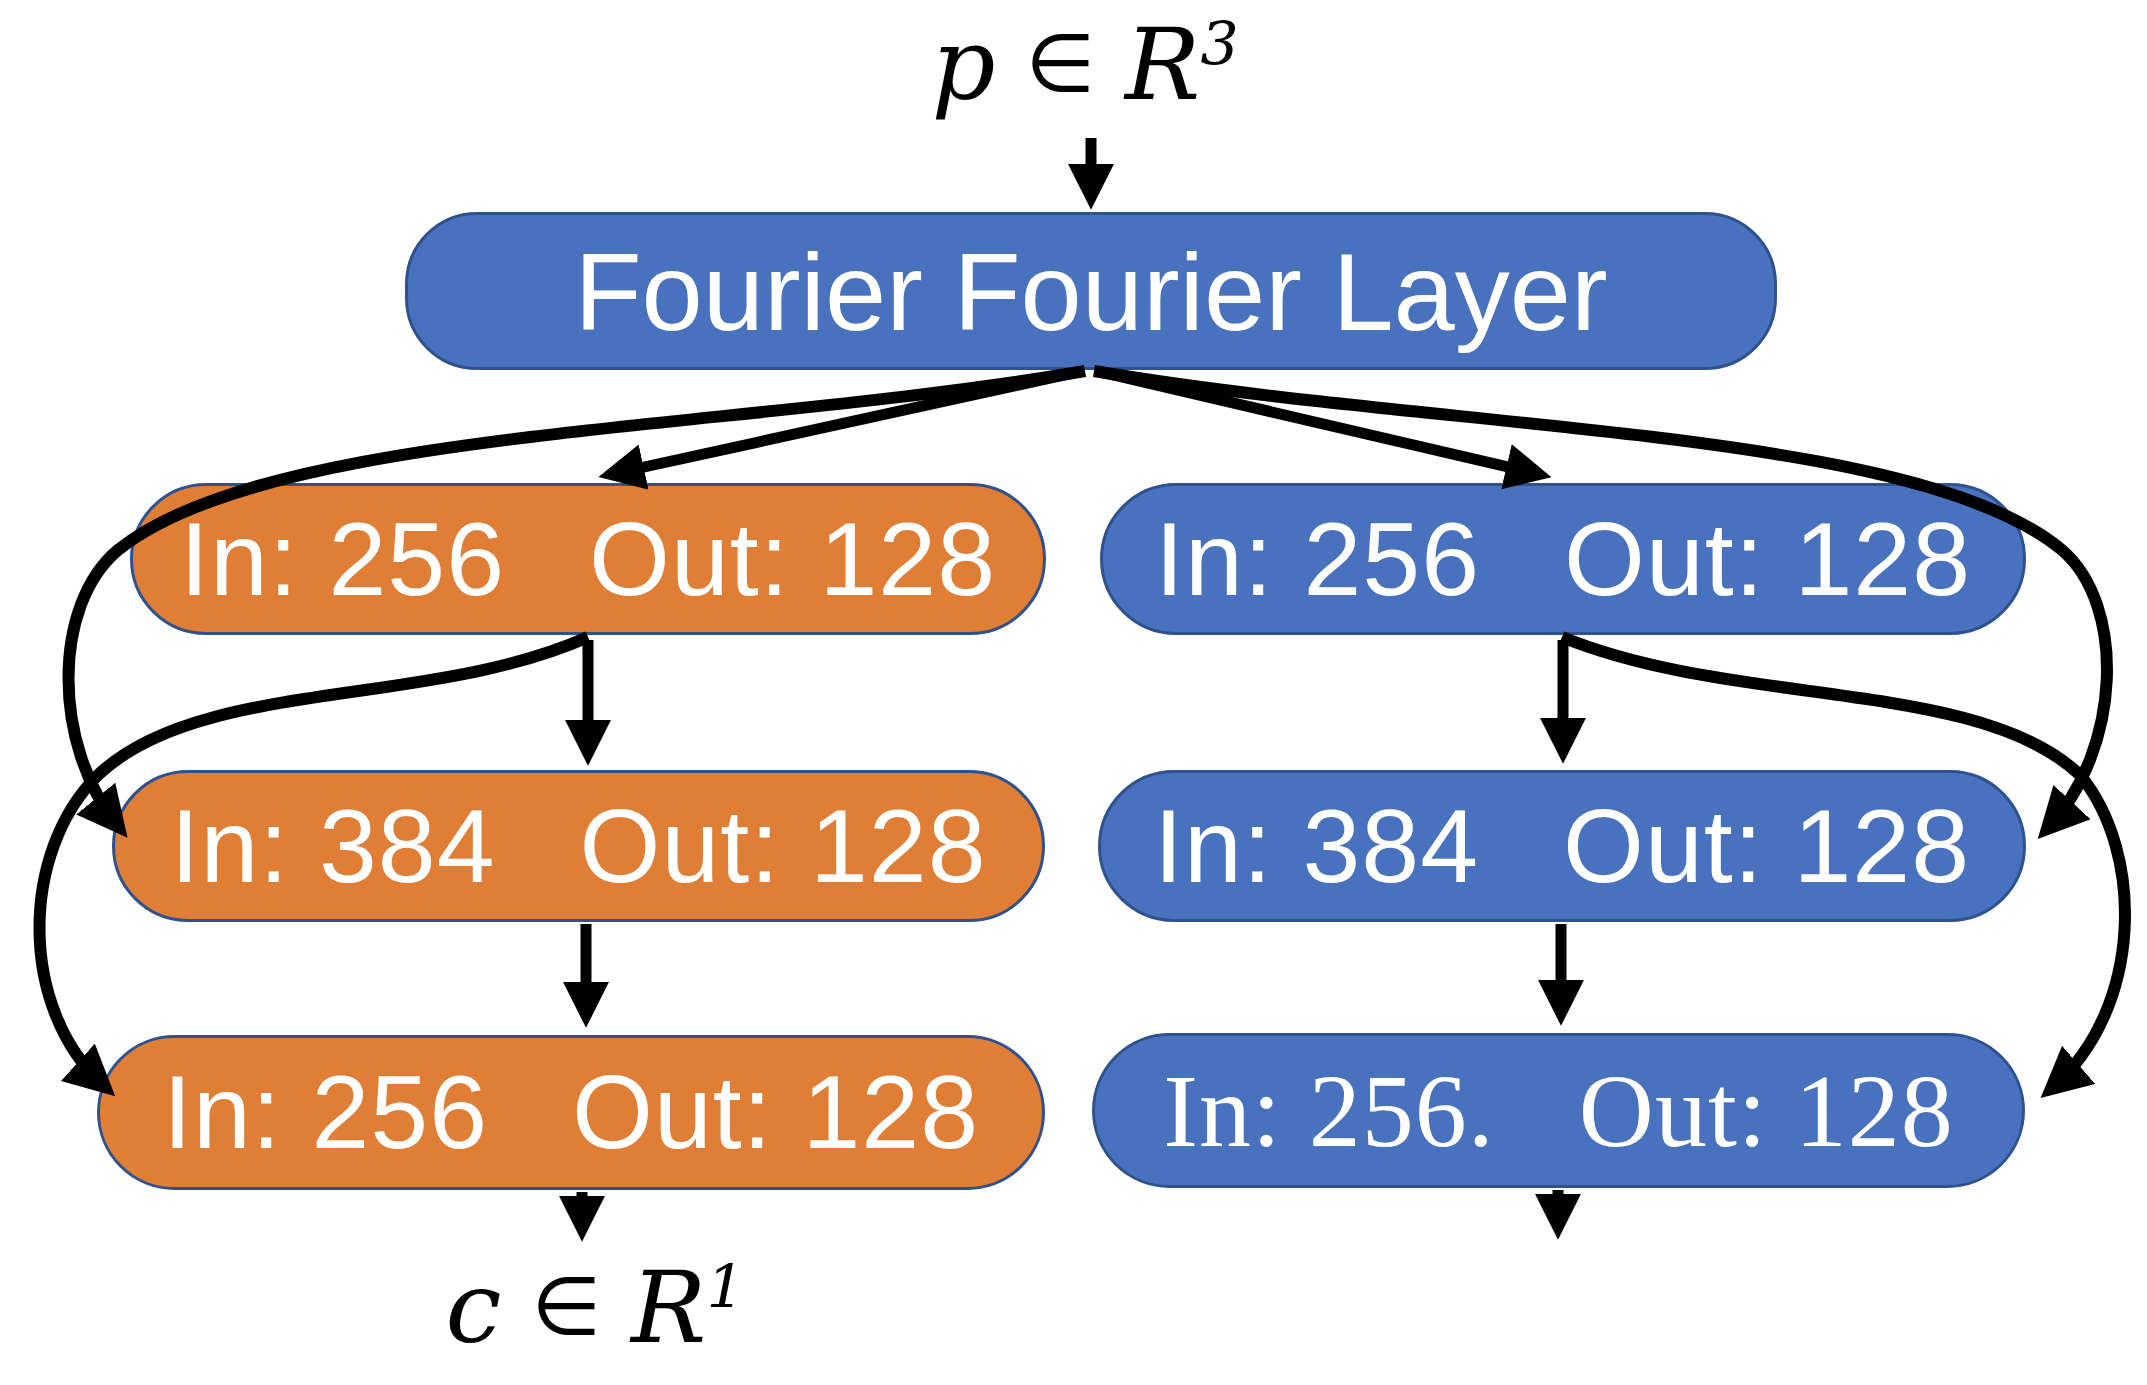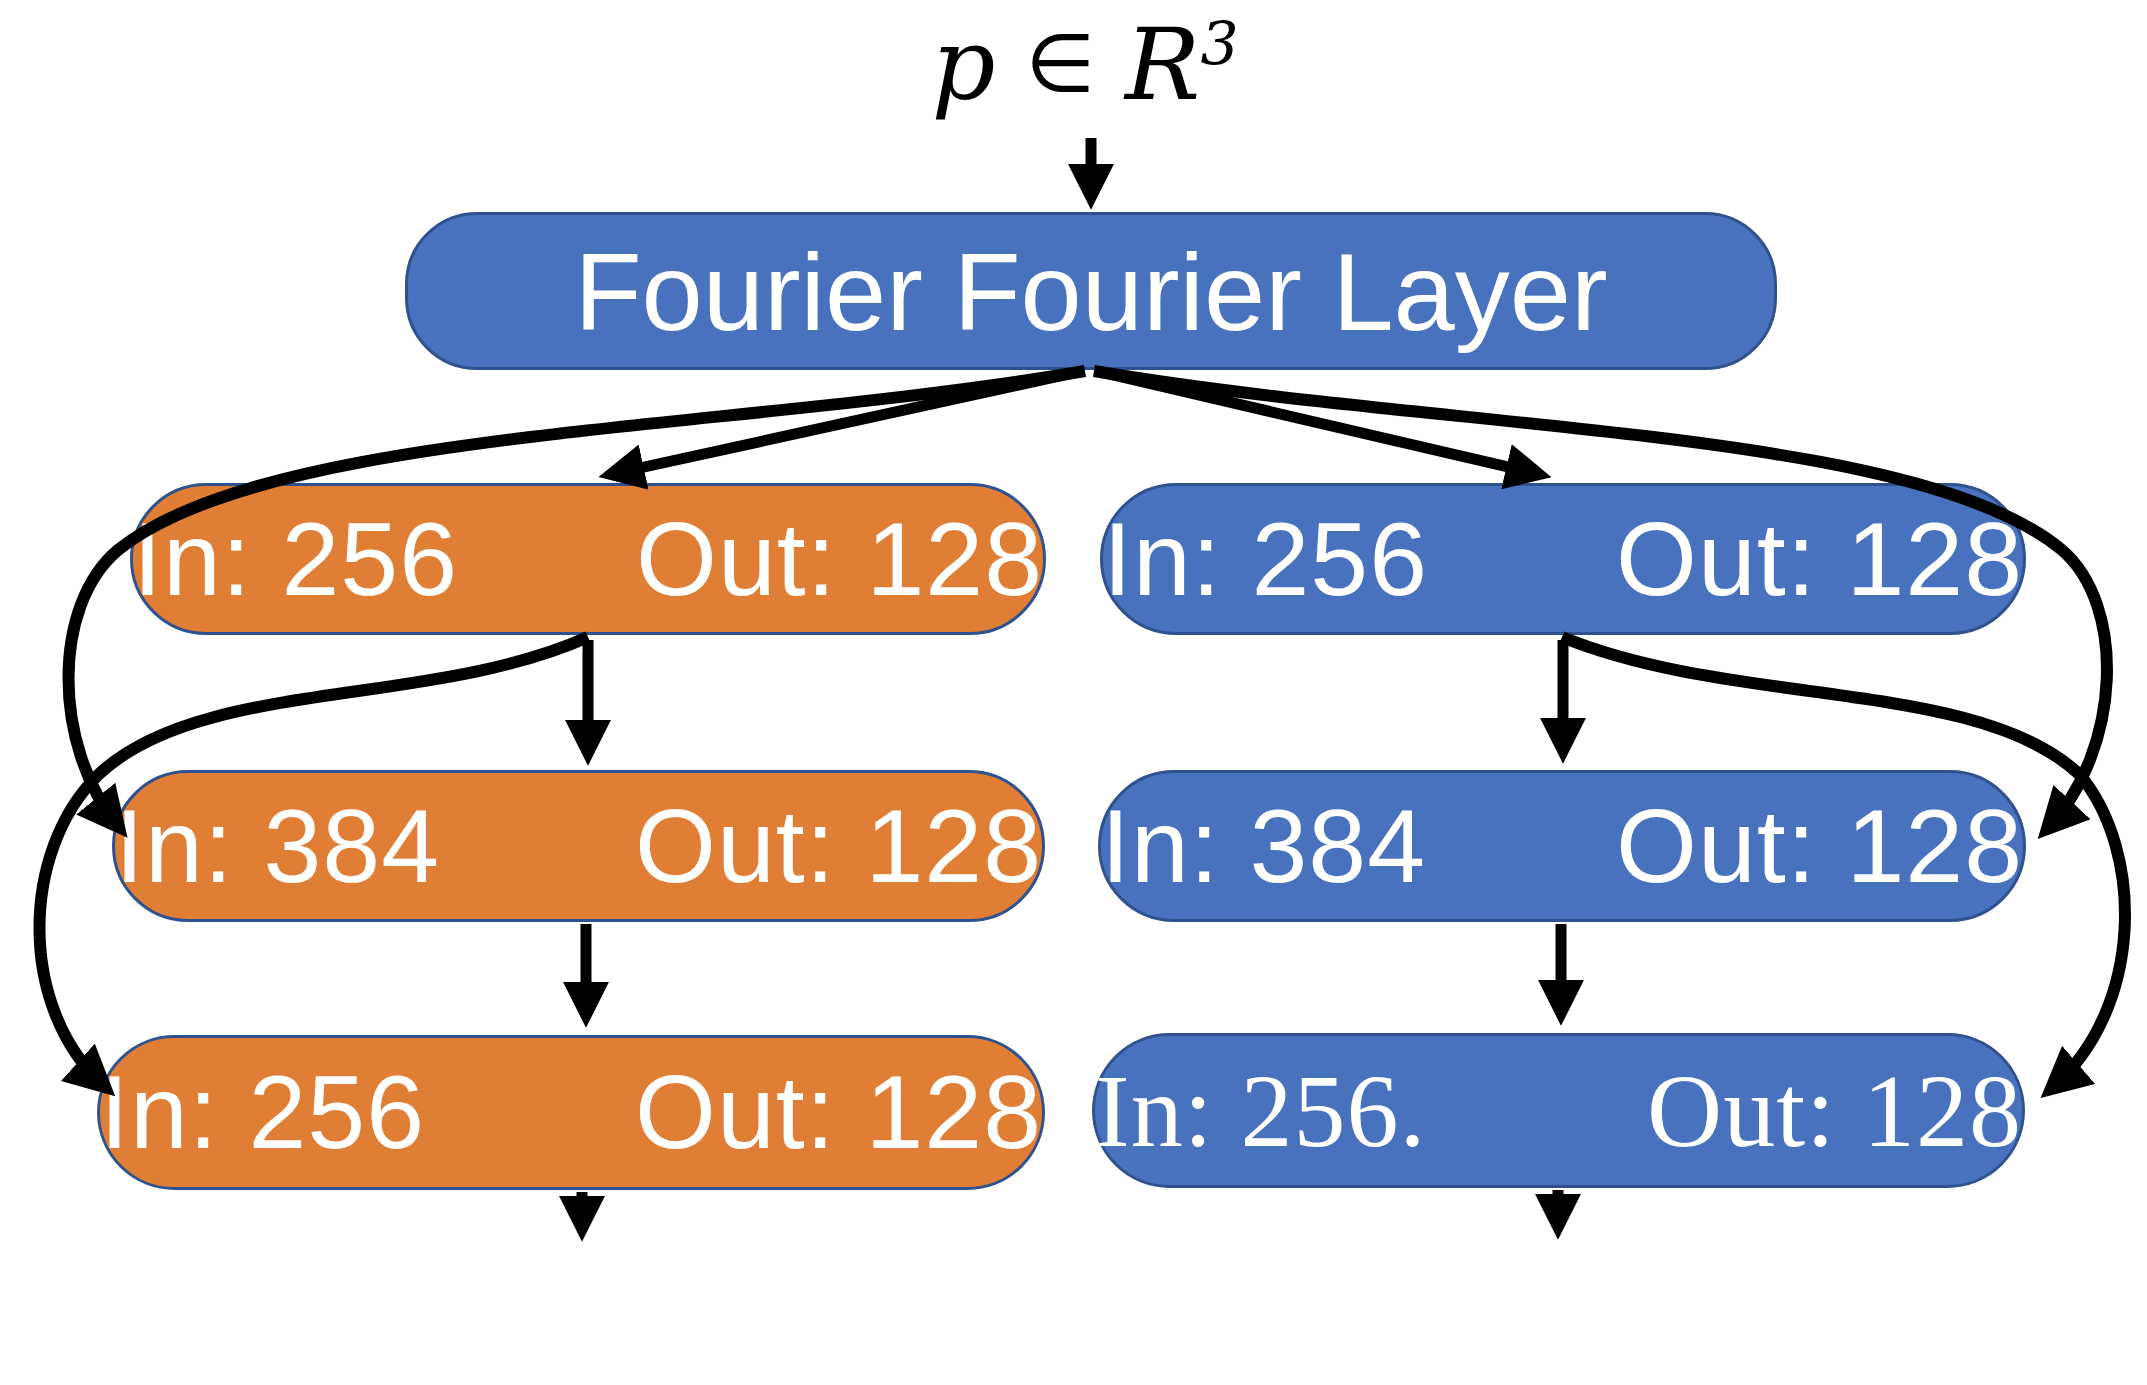--- a/index.html
+++ b/index.html
@@ -17,21 +17,21 @@
     color:var(--node-text); box-sizing:border-box; z-index:2;
   }
   .node .io-gap{display:inline-block; width:84px;}
   .pill{font-size:104px; letter-spacing:1px;}
   .blue{background:var(--blue-fill); border:3px solid var(--blue-border);}
   .orange{background:var(--orange-fill); border:3px solid var(--orange-border);}
   .fourier{
     left:405px; top:212px; width:1372px; height:158px; border-radius:72px;
     font-size:110px;
   }
-  .stadium{border-radius:999px;justify-content:space-between;}
+  .stadium{border-radius:999px;}
   .math{
     position:absolute; text-align:center; color:var(--math-text);
     font-family:"DejaVu Serif", serif; font-style:italic; font-size:100px;
     line-height:1.25; z-index:2; white-space:nowrap;
   }
   .math .elem{
     font-style:normal; font-family:"DejaVu Sans", sans-serif;
     font-size:80px; margin:0 30px; position:relative; top:-8px;
   }
   .math sup{font-size:60px; line-height:0;}
@@ -75,20 +75,23 @@
     <span>In: 384</span>
     <span class="io-gap"></span>
     <span>Out: 128</span>
   </div>
   <div class="node blue stadium pill" style="left:1092px; top:1033px; width:933px; height:155px;font-family:Liberation Serif, serif;">
     <span>In: 256.</span>
     <span class="io-gap"></span>
     <span>Out: 128</span>
   </div>
 
+  <div class="math" style="left:295px; top:1245px; width:600px;">
+    <span>c</span><span class="elem">∈</span><span>R</span><sup>1</sup>
+  </div>
 
   <svg id="wires" width="2147" height="1385" viewBox="0 0 2147 1385">
     <defs>
       <marker id="ah" viewBox="0 0 10 10" refX="7" refY="5" markerWidth="4.2" markerHeight="4.2" orient="auto-start-reverse" markerUnits="strokeWidth">
         <path d="M0,0 L10,5 L0,10 Z" fill="#000000"></path>
       </marker>
     </defs>
 
     <path d="M 1091 138 L 1091 196" stroke="#000000" stroke-width="11" fill="none" marker-end="url(#ah)"></path>
 

